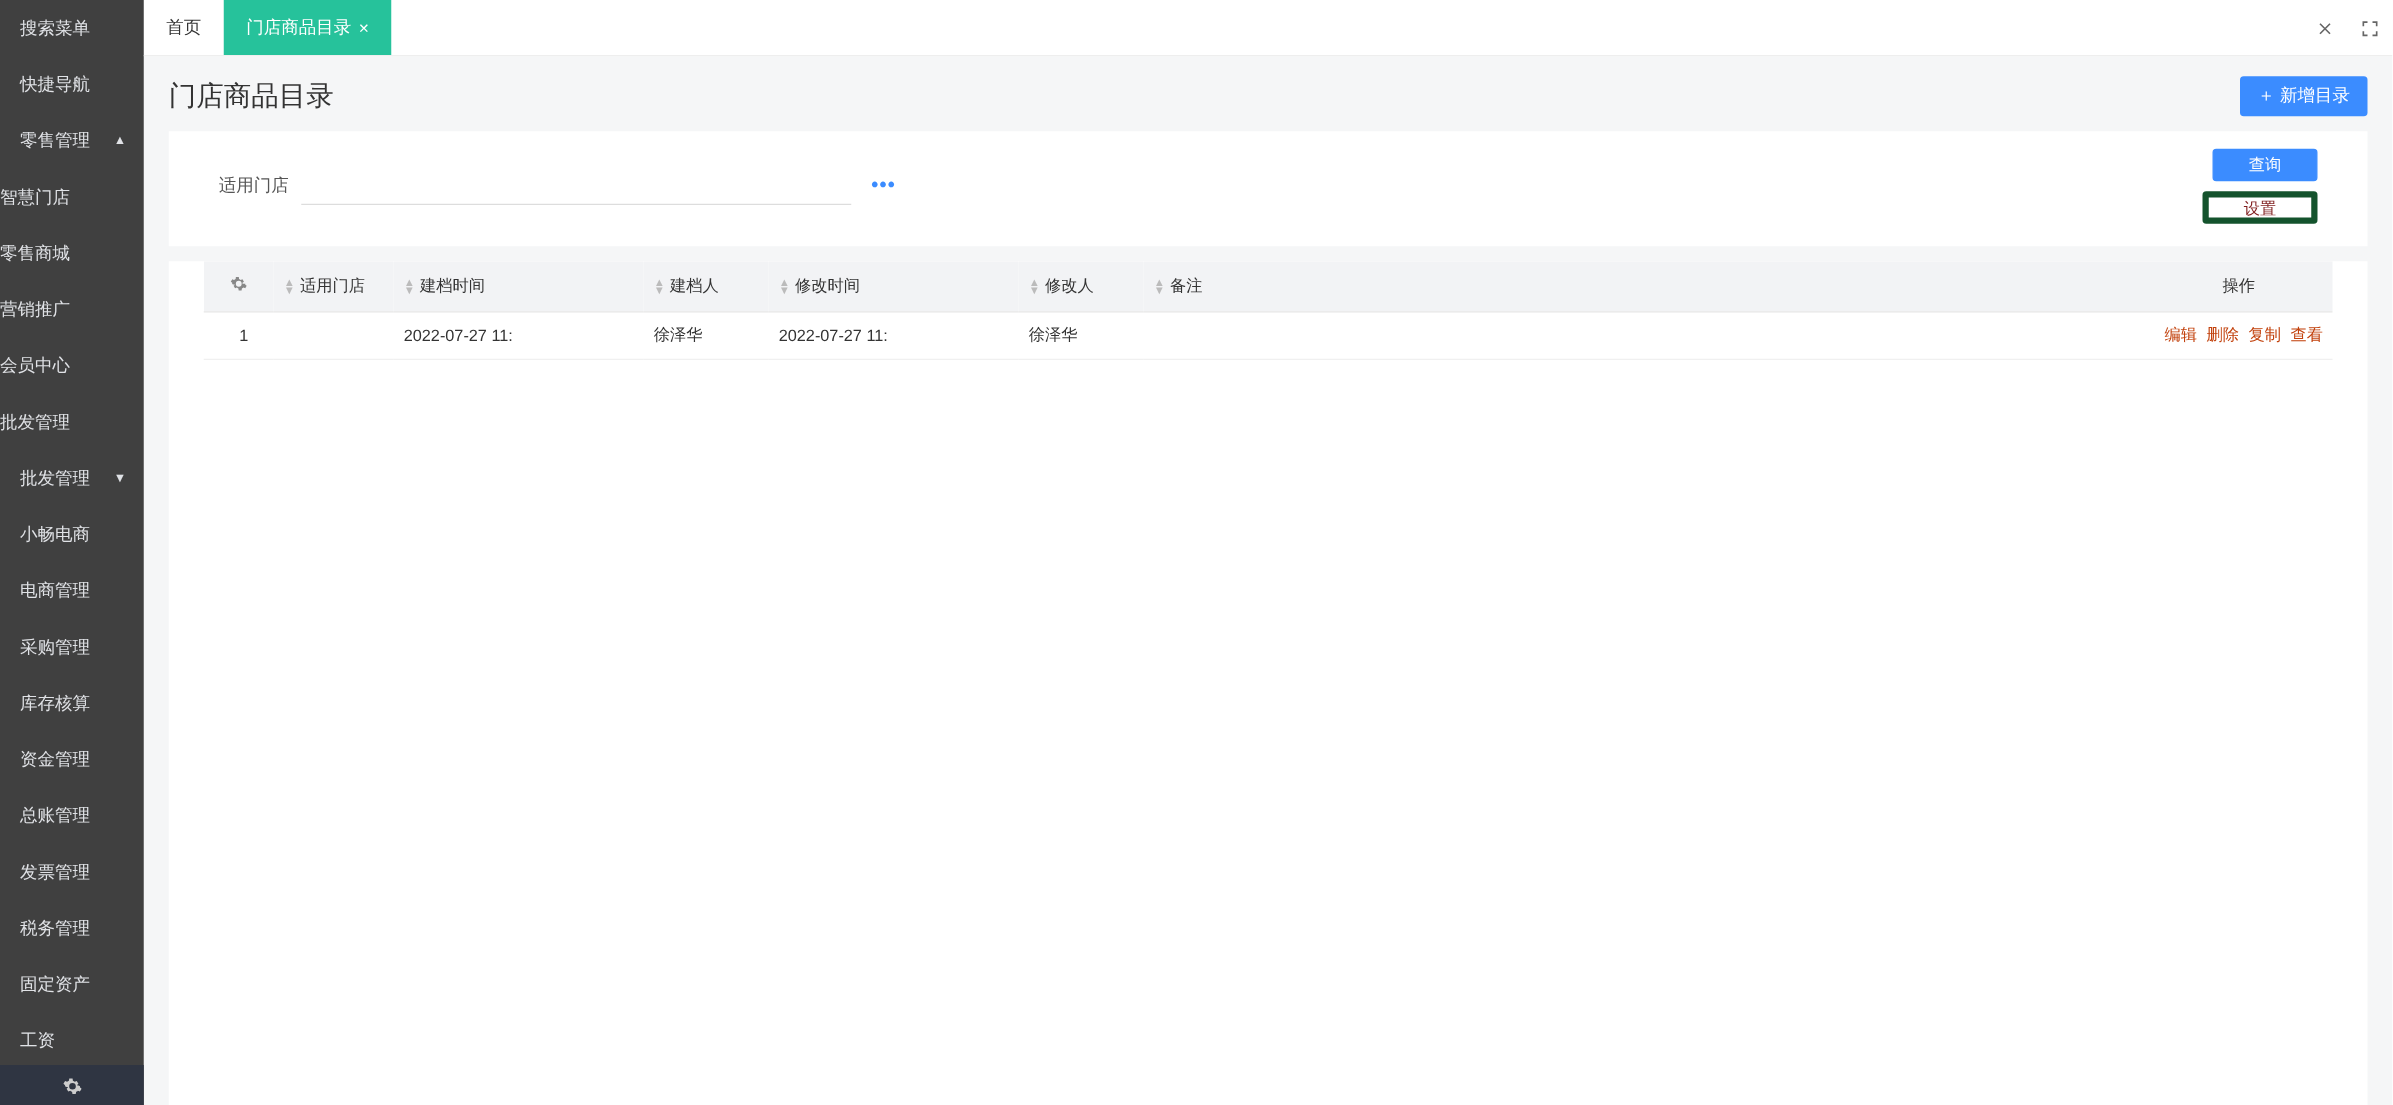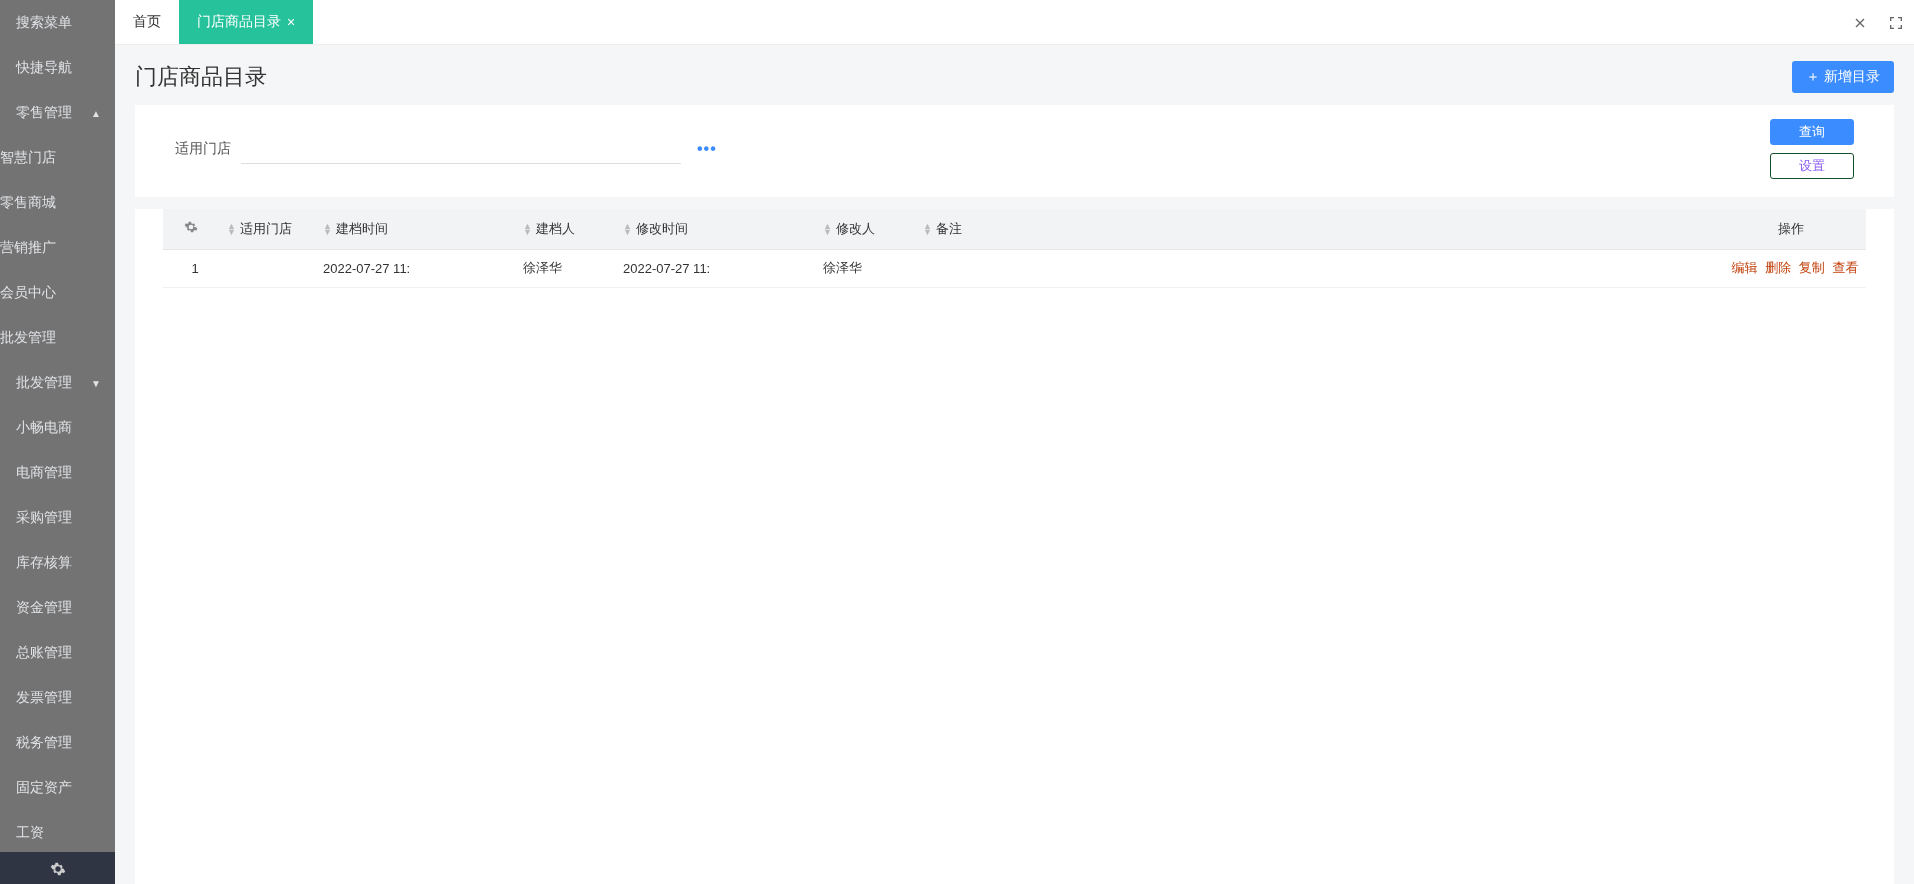--- a/index.html
+++ b/index.html
@@ -1,19 +1,19 @@
 <!DOCTYPE html>
 <html><head>
   <meta charset="utf-8">
   <style>
     * { margin: 0; padding: 0; box-sizing: border-box; font-family: "Microsoft YaHei", Arial, sans-serif; }
     body { width: 1914px; height: 884px; overflow: hidden; background: #fff; display: flex; }
 
     
-    .sidebar { width: 115px; height: 884px; background: #737373; color: #fff; font-size: 14px; position: relative; }
+    .sidebar { width: 115px; height: 884px; background: #404040; color: #fff; font-size: 14px; position: relative; }
     .side-item { height: 45px; line-height: 45px; padding-left: 16px; cursor: pointer; color: #e0e2e6; position: relative; }
     .side-item.top { font-size: 14px; }
     .side-sub { height: 45px; line-height: 45px; cursor: pointer; color: #e0e2e6; font-size: 14px; }
     .side-item .arrow { position: absolute; right: 14px; top: 50%; transform: translateY(-50%); font-size: 10px; }
     .side-footer { position: absolute; bottom: 0; left: 0; right: 0; height: 32px; background: #2f3542; text-align: center; line-height: 32px; color: #bbb; }
     .side-footer svg { vertical-align: middle; }
 
     
     .main { flex: 1; height: 884px; display: flex; flex-direction: column; border-radius: 21px; }
 
@@ -32,21 +32,21 @@
     .btn-primary { background: #3b8cff; color: #fff; border: none; height: 32px; padding: 0 14px; border-radius: 3px; font-size: 14px; cursor: pointer; display: flex; align-items: center; gap: 4px; }
 
     .filter-card { background: #fff; padding: 14px 40px 18px 40px; display: flex; align-items: center; justify-content: space-between; }
     .filter-left { display: flex; align-items: center; gap: 10px; }
     .filter-label { font-size: 14px; color: #555; }
     .filter-input { width: 440px; height: 30px; border: none; border-bottom: 1px solid #ddd; outline: none; font-size: 13px; }
     .dots-icon { color: #3b8cff; font-weight: bold; letter-spacing: 1px; cursor: pointer; margin-left: 6px; }
     .filter-right { display: flex; flex-direction: column; gap: 8px; align-items: flex-end; }
     .btn-sm { height: 26px; padding: 0 28px; border-radius: 3px; font-size: 13px; cursor: pointer; min-width: 56px; }
     .btn-sm.fill { background: #3b8cff; color: #fff; border: 1px solid #3b8cff; }
-    .btn-sm.outline { background: #fff; color: #8b5cf6; border: 1px solid #14532d; font-family: Liberation Mono, monospace; }
+    .btn-sm.outline { background: #fff; color: #7f1d1d; border: 5px solid #14532d; font-family: Liberation Mono, monospace; }
 
     .table-wrap { background: #fff; margin-top: 12px; flex: 1; display: flex; flex-direction: column; padding: 0 28px; overflow: hidden; }
     table { width: 100%; border-collapse: collapse; table-layout: fixed; }
     thead th { background: #f2f3f5; height: 40px; font-size: 13px; color: #333; font-weight: normal; text-align: left; padding-left: 8px; border-bottom: 1px solid #e5e5e5; position: relative; }
     thead th .sort { color: #bbb; font-size: 9px; margin-right: 4px; display:inline-flex; flex-direction:column; line-height:6px; vertical-align:middle; }
     tbody td { height: 38px; font-size: 13px; color: #333; padding-left: 8px; border-bottom: 1px solid #f0f0f0; white-space: nowrap; overflow: hidden; }
     .col-gear { width: 56px; text-align: center; padding-left: 0; }
     .col-store { width: 96px; }
     .col-ctime { width: 200px; }
     .col-cby { width: 100px; }

